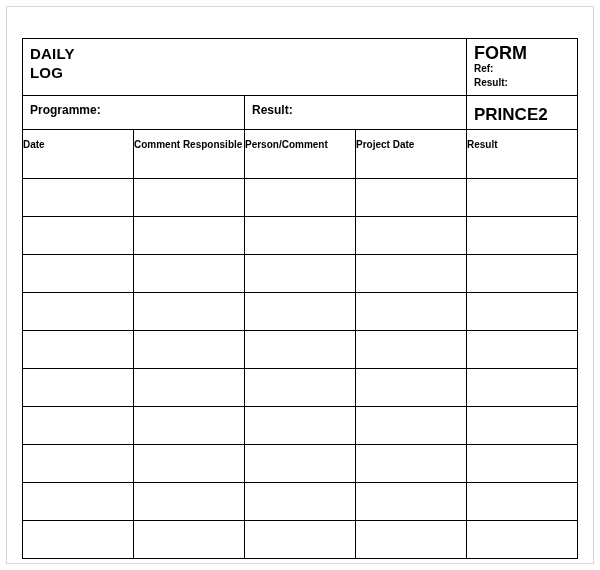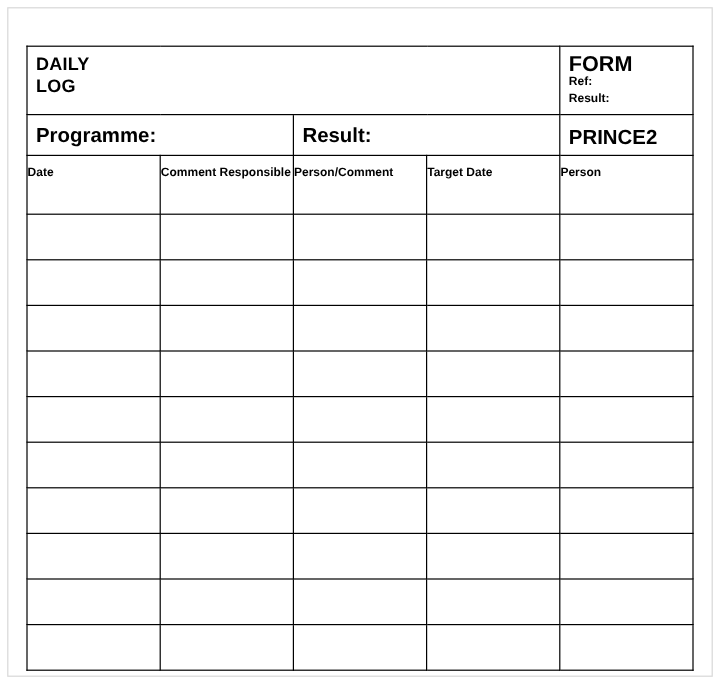--- a/index.html
+++ b/index.html
@@ -64,21 +64,21 @@
   }
   .small-label {
     font-size: 10px;
     font-weight: bold;
     line-height: 14px;
   }
   .row-prog td {
     height: 30px;
   }
   .prog-text {
-    font-size: 17px;
+    font-size: 12px;
     font-weight: bold;
     padding: 7px 7px 4px 7px;
   }
   .prince-text {
     font-size: 17px;
     font-weight: bold;
     padding: 9px 7px 4px 7px;
   }
   .head-cell {
     height: 48px;
@@ -140,24 +140,24 @@
         <td class="head-cell" style="width:100px">
           <div class="head-text">Date</div>
         </td>
         <td class="head-cell" style="width:95px">
           <div class="head-text">Comment Responsible</div>
         </td>
         <td class="head-cell" style="width:140px">
           <div class="head-text">Person/Comment</div>
         </td>
         <td class="head-cell" style="width:77px">
-          <div class="head-text">Target Date</div>
+          <div class="head-text">Project Date</div>
         </td>
         <td class="head-cell" style="width:144px">
-          <div class="head-text">Person</div>
+          <div class="head-text">Result</div>
         </td>
       </tr>
 
       <tr class="data-row">
         <td>
               <div class="cell-pad blank"></div>
             </td>
         <td>
               <div class="cell-pad blank"></div>
             </td>

